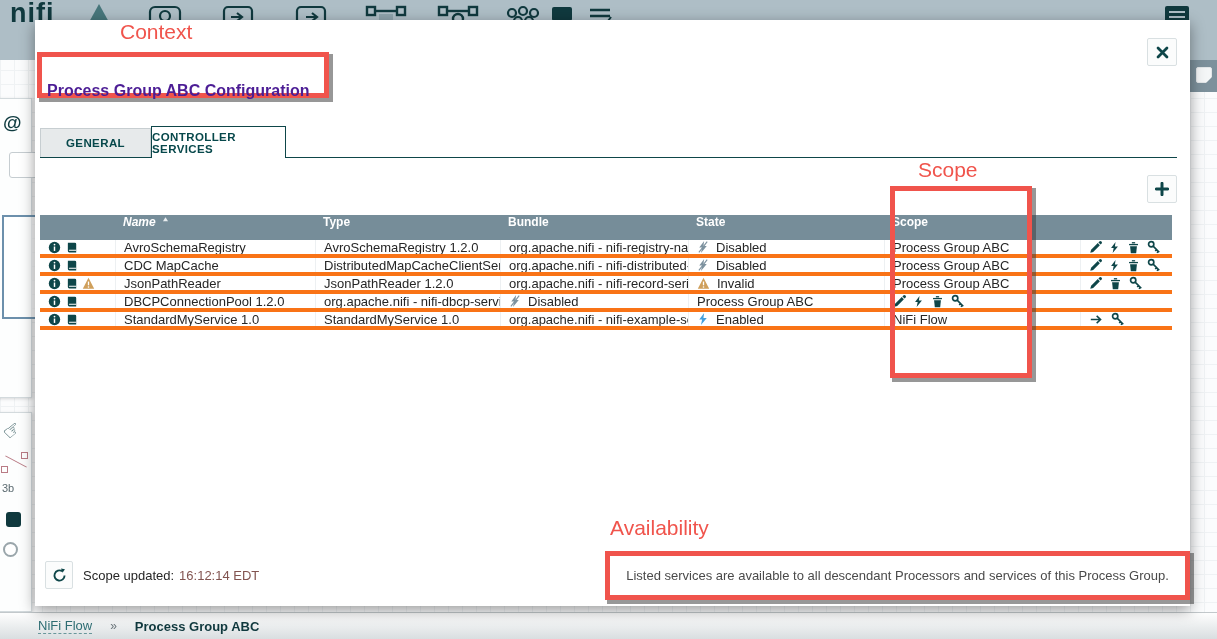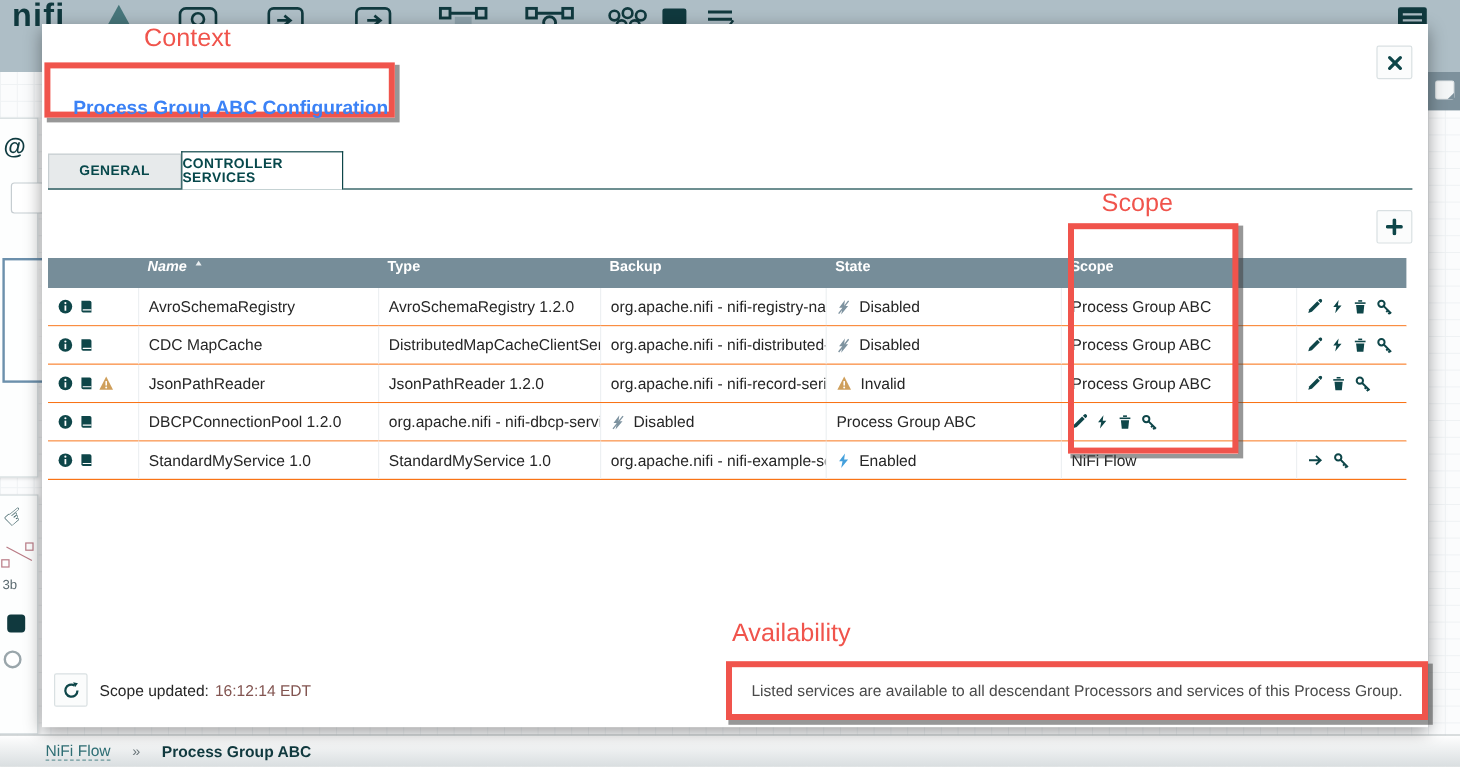--- a/index.html
+++ b/index.html
@@ -70,21 +70,21 @@
 
   .close-btn, .add-btn { position:absolute; width:30px; height:28px; background:#FBFCFC;
     border:1px solid #D9E0E2; border-radius:2px; color:#0E4649; display:flex;
     align-items:center; justify-content:center; cursor:pointer; }
   .close-btn { left:1112px; top:18px; }
   .add-btn { left:1112px; top:155px; }
 
   .dlg-title-box { position:absolute; left:2px; top:32px; width:292px; height:46px;
     border:5px solid #F0544C; box-shadow:3px 3px 0 1px rgba(66,66,66,.55);
     display:flex; align-items:center; background:#fff; }
-  .dlg-title { padding-left:19px; font-size:16px; font-weight:bold; color:#3b82f6;
+  .dlg-title { padding-left:5px; font-size:16px; font-weight:bold; color:#4c1d95;
     white-space:nowrap;margin-top:31px; }
 
   .ann-label { position:absolute; color:#F0544C; font-size:21px; z-index:30; }
   .ctx-label { left:85px; top:0px; }
 
   
   .tab { position:absolute; display:flex; align-items:center; justify-content:center;
     font-size:11.5px; font-weight:bold; letter-spacing:.4px; color:#07484B; cursor:pointer; }
   .tab-general { left:5px; top:108px; width:111px; height:30px; background:#E7EAEB;
     border:1px solid #C7CED1; }
@@ -93,21 +93,21 @@
   .tab-underline { position:absolute; left:5px; top:137px; width:1137px; height:1px;
     background:#0E4649; }
 
   
   .tbl { position:absolute; left:5px; top:195px; width:1132px; font-size:13px; }
   .t-head, .t-row { display:grid;
     grid-template-columns:75px 200px 185px 188px 196px 196px 92px; }
   .t-head { background:#768D99; color:#fff; height:25px; font-size:12px; font-weight:bold; }
   .h-cell { display:flex; align-items:flex-start; padding-left:8px; }
   .h-name { font-style:italic; gap:5px; }
-  .t-row { height:32px; background:#fff; border-bottom:1px solid #f97316; color:#262626;
+  .t-row { height:18px; background:#fff; border-bottom:4px solid #f97316; color:#262626;
     cursor:pointer; }
   .t-cell { display:flex; align-items:center; padding-left:8px; overflow:hidden;
     white-space:nowrap; border-left:1px solid #EDF0F2; }
   .t-cell:first-child { border-left:none; gap:4px; }
   .row-icon { display:inline-flex; color:#0E4649; }
   .row-icon.warning-icon { color:#CF9F5B; }
   .state-icon { display:inline-flex; margin-right:7px; }
   .c-actions { gap:7px; }
   .action-icon { display:inline-flex; color:#0E4649; cursor:pointer; }
 
@@ -255,21 +255,21 @@
         <div class="h-cell"></div>
         <div class="h-cell h-name">
           <span>Name</span>
           <span style="display:inline-flex">
               <svg width="9" height="9" viewBox="0 0 16 16">
                 <path d="M8 4 12.5 11H3.5Z" fill="#E9EEF0"></path>
               </svg>
             </span>
         </div>
         <div class="h-cell">Type</div>
-        <div class="h-cell">Backup</div>
+        <div class="h-cell">Bundle</div>
         <div class="h-cell">State</div>
         <div class="h-cell">Scope</div>
         <div class="h-cell"></div>
       </div>
       <div id="tbody">
           <div class="t-row">
             <div class="t-cell">
               <div class="row-icon info-icon">
                 <svg width="13" height="13" viewBox="0 0 16 16">
                   <circle cx="8" cy="8" r="7" fill="currentColor"></circle>

